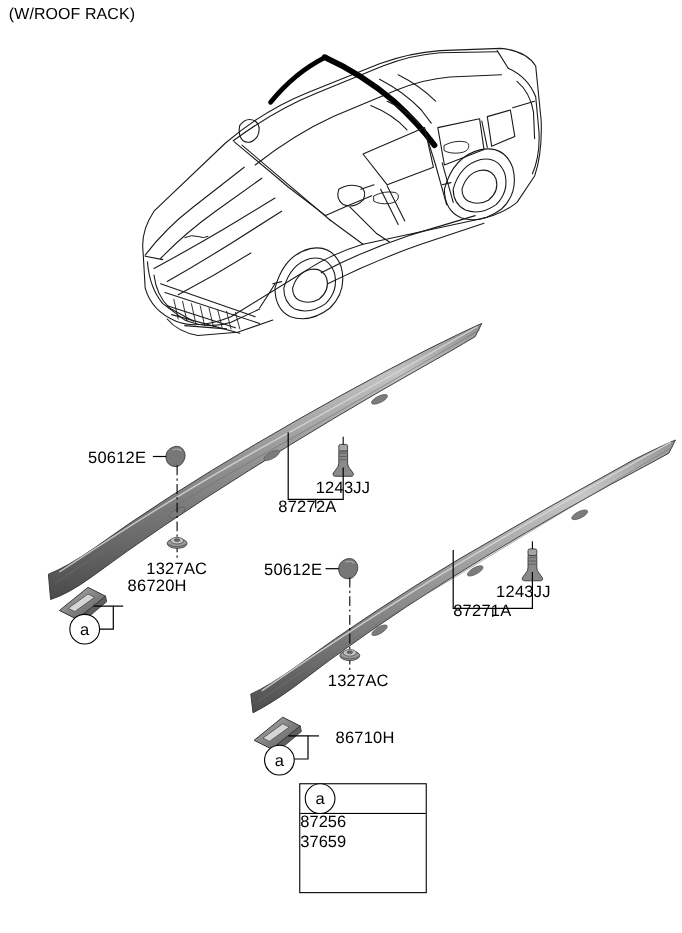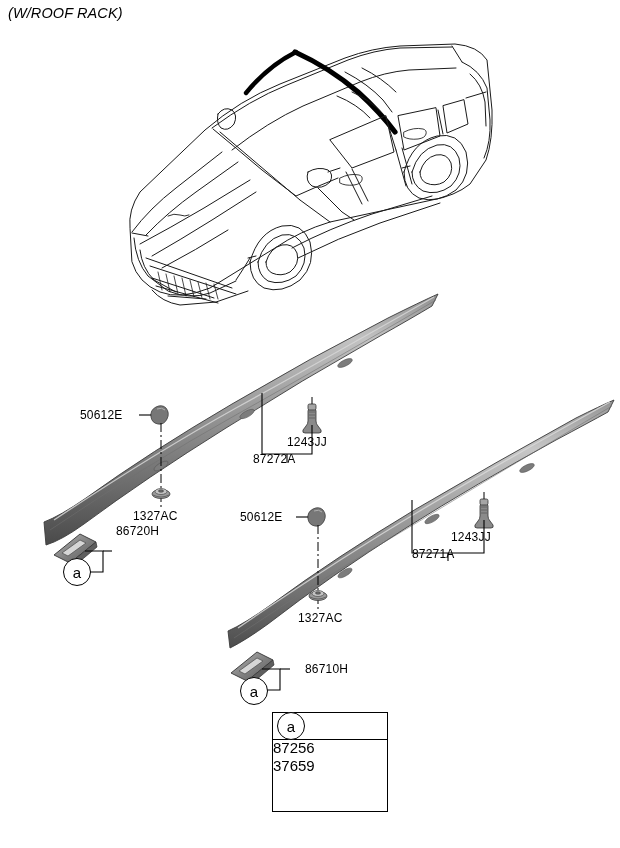--- a/index.html
+++ b/index.html
@@ -1,21 +1,21 @@
 <!DOCTYPE html>
 <html><head>
 <meta charset="utf-8">
 <style>
   html,body{margin:0;padding:0;background:#ffffff;}
   body{width:620px;height:848px;overflow:hidden;
        font-family:"Liberation Sans",sans-serif;color:#000;}
   #page{position:relative;width:620px;height:848px;background:#fff;}
-  .title{position:absolute;left:8px;top:5px;font-size:14.5px;font-style:italic;
+  .title{position:absolute;left:8px;top:5px;font-size:14.5px;
          letter-spacing:.1px;white-space:nowrap;}
-  .lbl{position:absolute;font-size:12px;white-space:nowrap;letter-spacing:.2px;}
+  .lbl{position:absolute;font-size:15px;white-space:nowrap;letter-spacing:.2px;}
   svg{display:block;}
   .abs{position:absolute;left:0;top:0;}
   .detbox{position:absolute;border:1.4px solid #000;background:#fff;}
   .detbox .hdr{height:26px;border-bottom:1.4px solid #000;position:relative;}
   .circ{position:absolute;width:26px;height:26px;border:1.4px solid #000;
         border-radius:50%;background:#fff;display:flex;align-items:center;
         justify-content:center;font-size:15px;}
   .det-lbl{position:absolute;font-size:15px;white-space:nowrap;}
 </style>
 </head>

